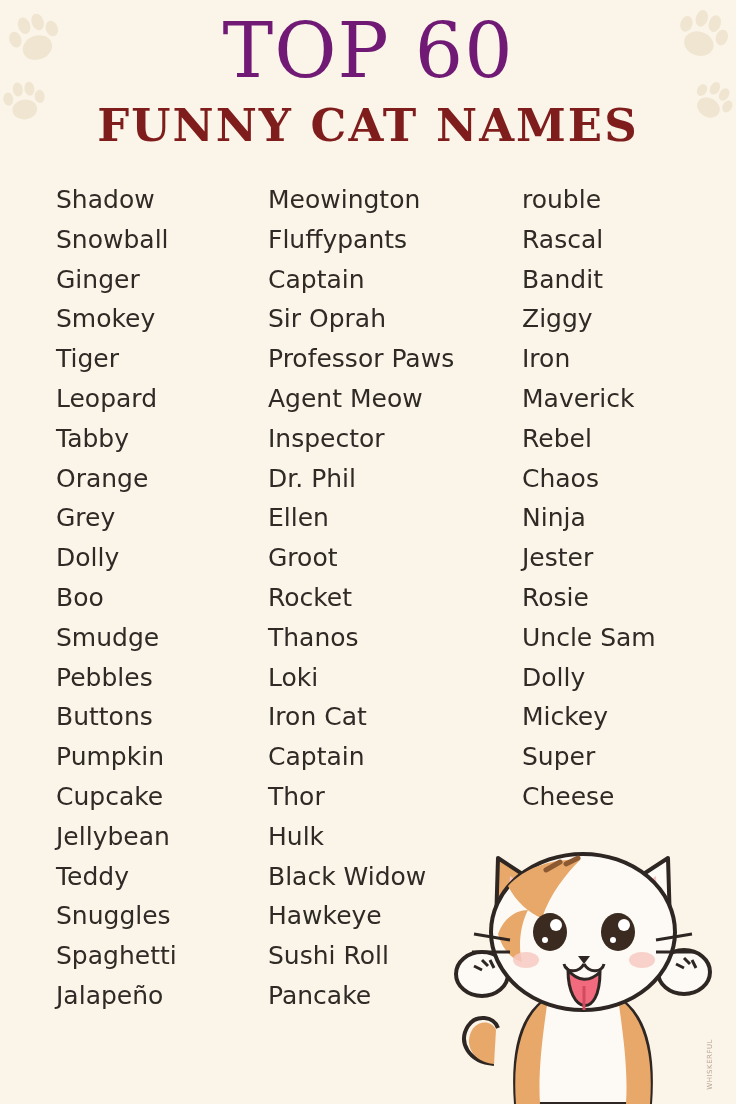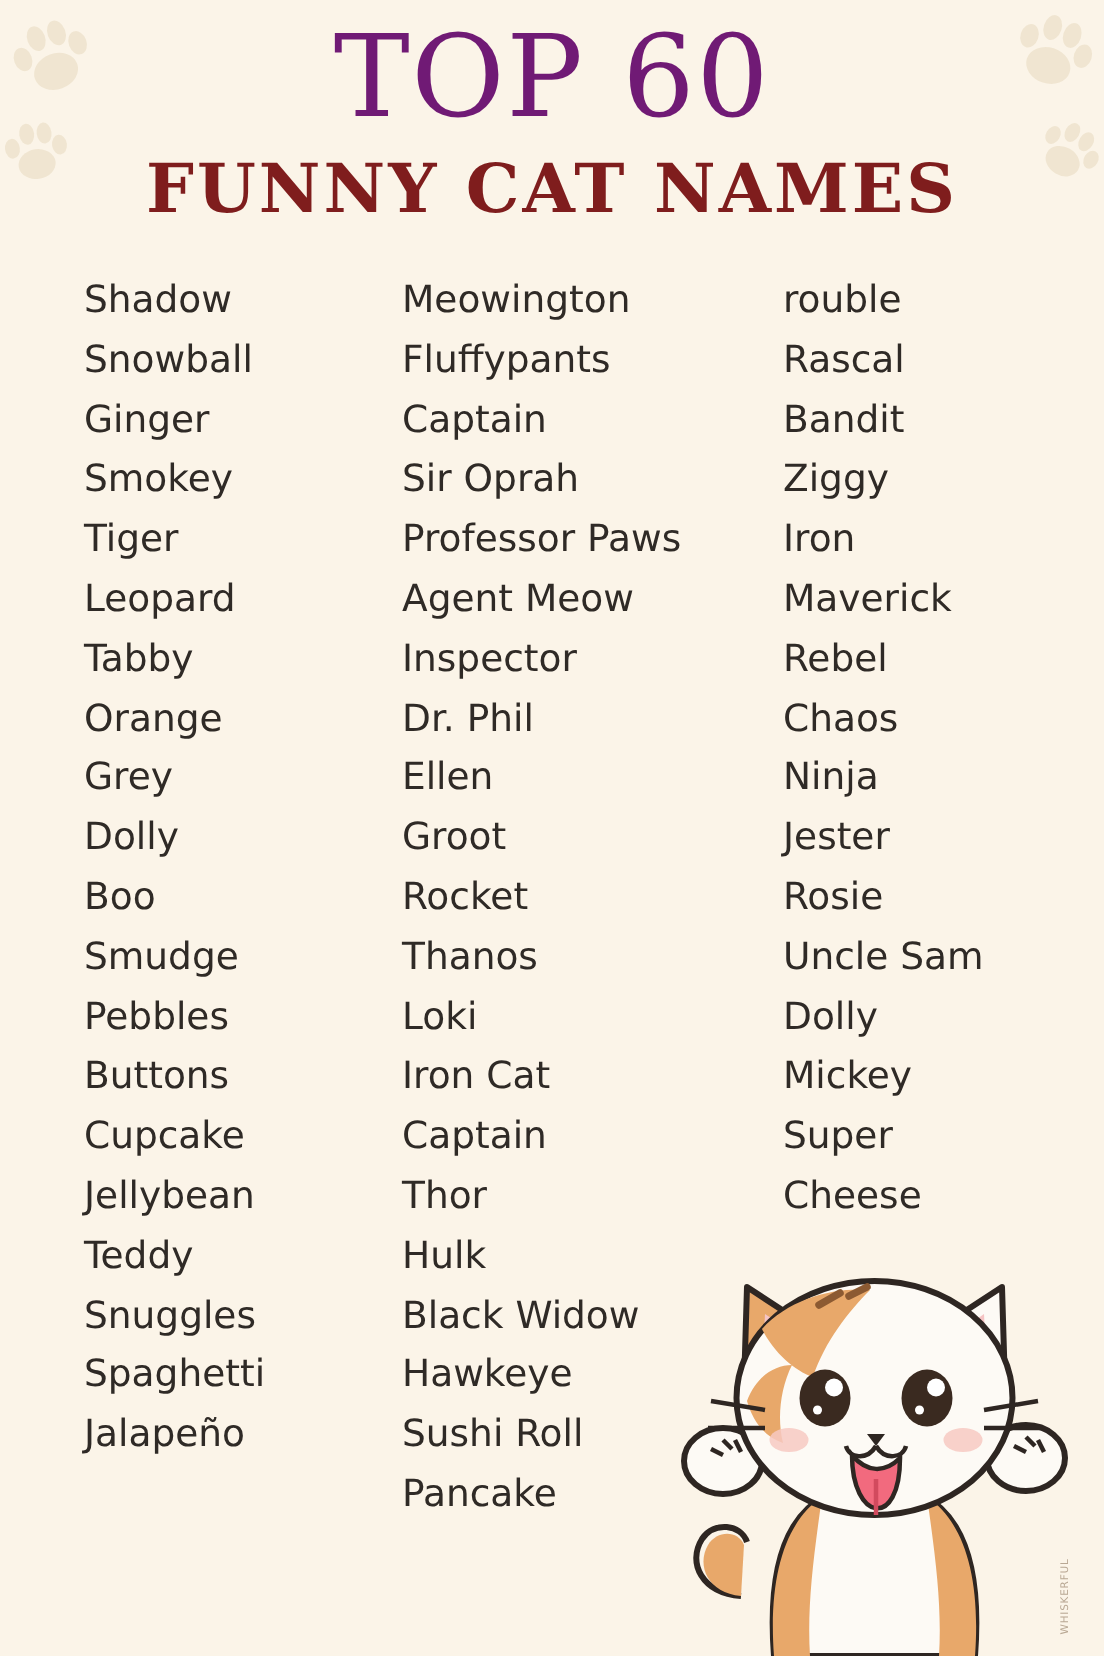--- a/index.html
+++ b/index.html
@@ -154,20 +154,21 @@
       <div class="name">Tiger</div>
       <div class="name">Leopard</div>
       <div class="name">Tabby</div>
       <div class="name">Orange</div>
       <div class="name">Grey</div>
       <div class="name">Dolly</div>
       <div class="name">Boo</div>
       <div class="name">Smudge</div>
       <div class="name">Pebbles</div>
       <div class="name">Buttons</div>
+      <div class="name">Pumpkin</div>
       <div class="name">Cupcake</div>
       <div class="name">Jellybean</div>
       <div class="name">Teddy</div>
       <div class="name">Snuggles</div>
       <div class="name">Spaghetti</div>
       <div class="name">Jalapeño</div>
     </div>
 
     <div class="col col-2">
       <div class="name">Meowington</div>

